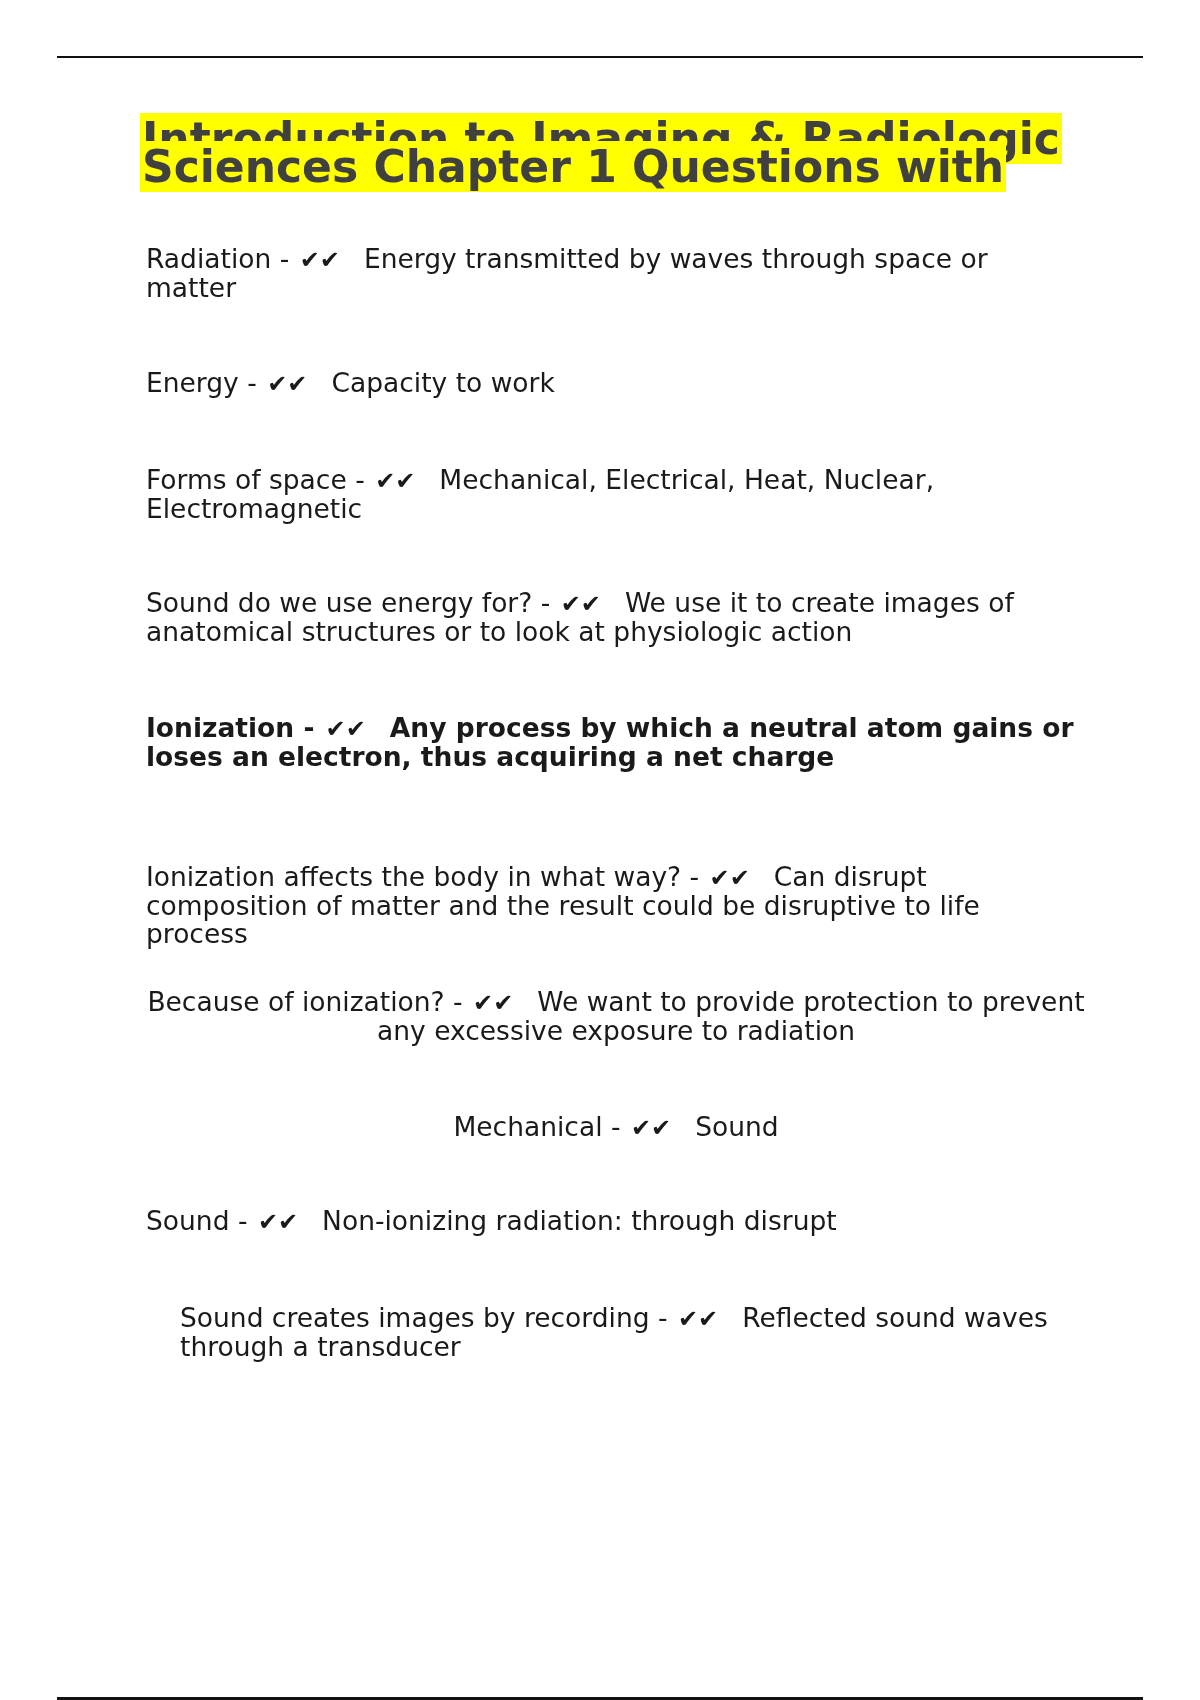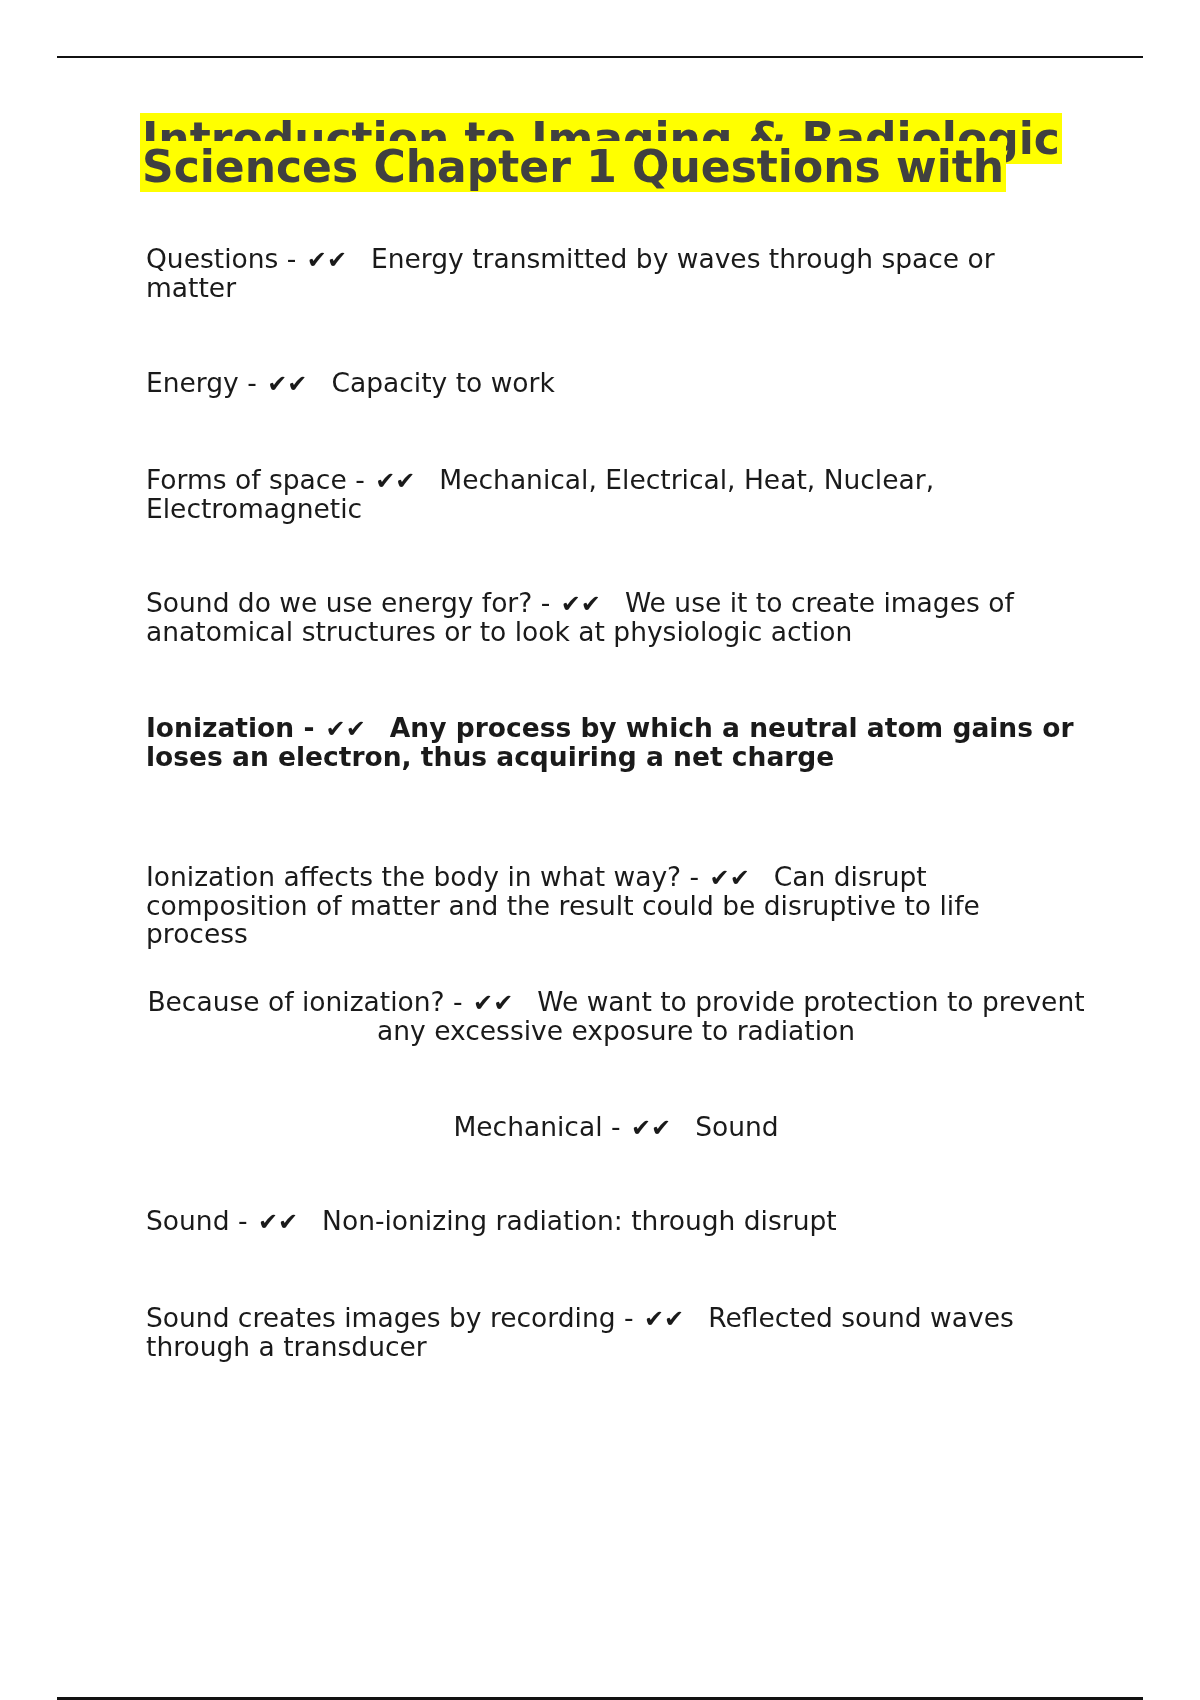--- a/index.html
+++ b/index.html
@@ -19,21 +19,21 @@
 <body>
 
 <div class="rule top"></div>
 
 <div class="title">
   <div style="position:relative; top:0;"><span>Introduction to Imaging &amp; Radiologic</span></div>
   <div style="position:relative; top:-2px;"><span>Sciences Chapter 1 Questions with</span></div>
 </div>
 
 <div class="item" style="top:245px;">
-  <span>Questions</span><span> - </span><span class="check">✔✔</span><span class="gap"></span><span>Energy transmitted by waves through space or matter</span>
+  <span>Radiation</span><span> - </span><span class="check">✔✔</span><span class="gap"></span><span>Energy transmitted by waves through space or matter</span>
 </div>
 
 <div class="item" style="top:369px;">
   <span>Energy</span><span> - </span><span class="check">✔✔</span><span class="gap"></span><span>Capacity to work</span>
 </div>
 
 <div class="item" style="top:466px;">
   <span>Forms of space</span><span> - </span><span class="check">✔✔</span><span class="gap"></span><span>Mechanical, Electrical, Heat, Nuclear, Electromagnetic</span>
 </div>
 
@@ -54,17 +54,17 @@
 </div>
 
 <div class="item" style="top:1113px;text-align:center;">
   <span>Mechanical</span><span> - </span><span class="check">✔✔</span><span class="gap"></span><span>Sound</span>
 </div>
 
 <div class="item" style="top:1207px;">
   <span>Sound</span><span> - </span><span class="check">✔✔</span><span class="gap"></span><span>Non-ionizing radiation: through disrupt</span>
 </div>
 
-<div class="item" style="top:1304px;">
+<div class="item" style="top:1304px;margin-left:34px;">
   <span>Sound creates images by recording</span><span> - </span><span class="check">✔✔</span><span class="gap"></span><span>Reflected sound waves through a transducer</span>
 </div>
 
 <div class="rule bottom"></div>
 
 </body></html>

